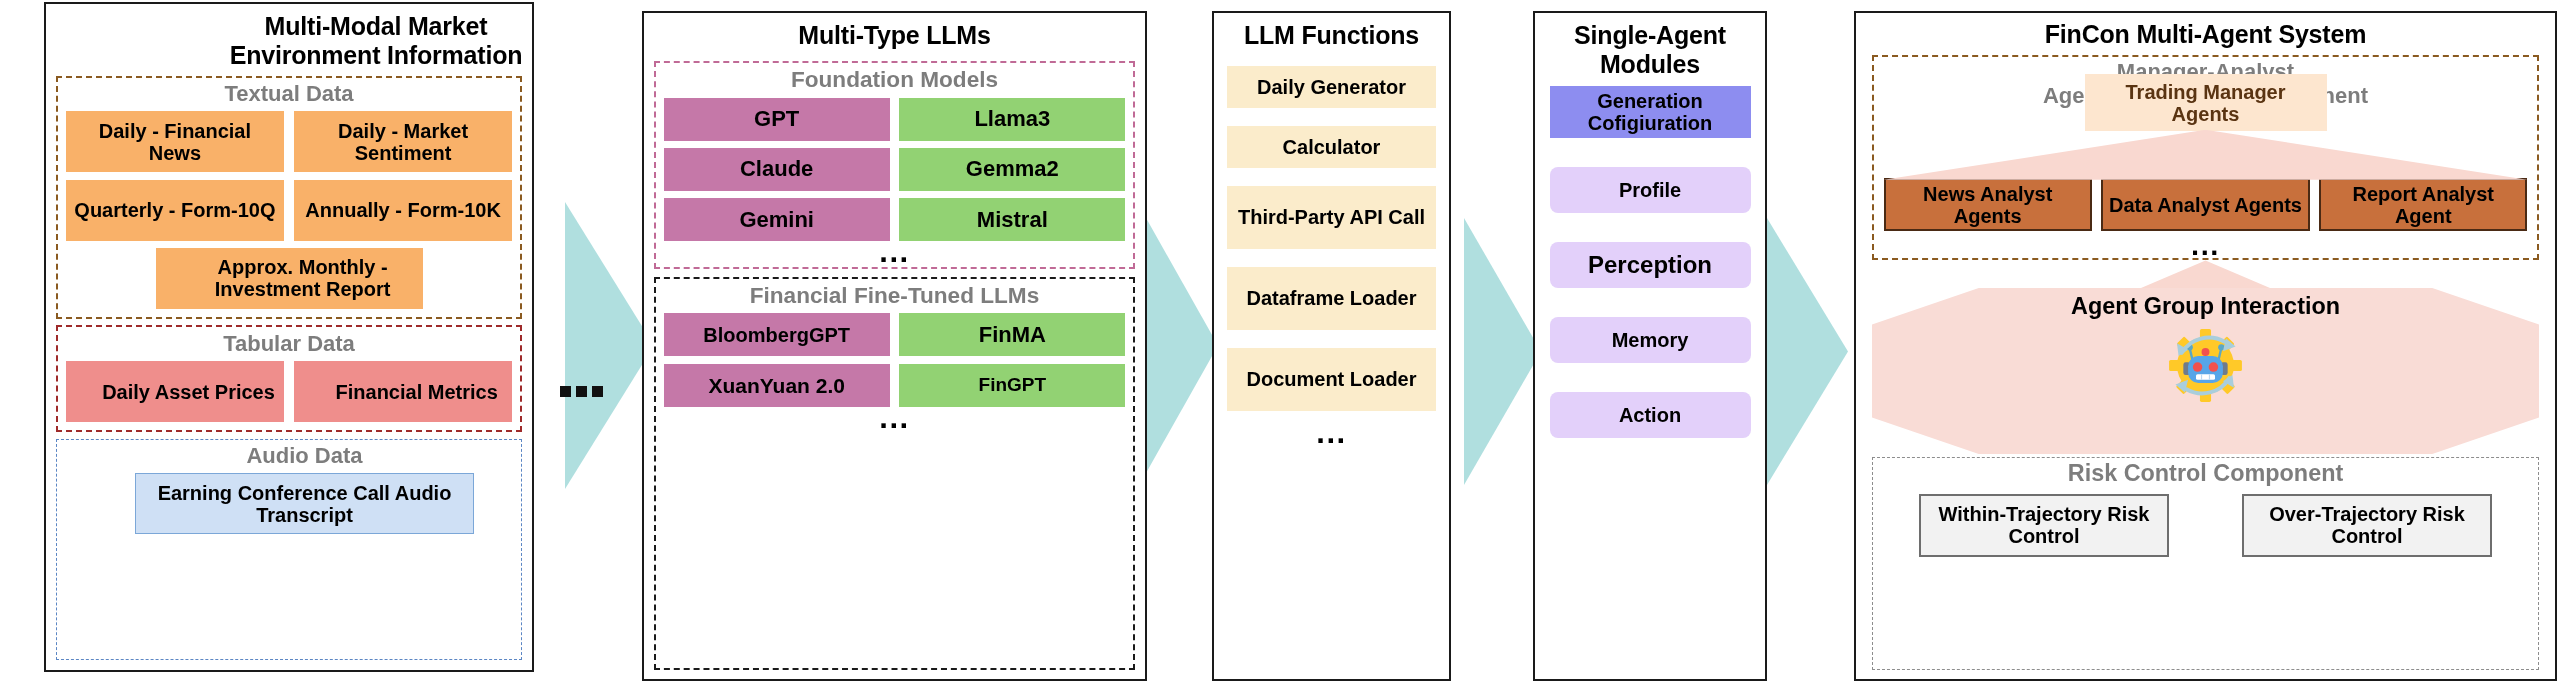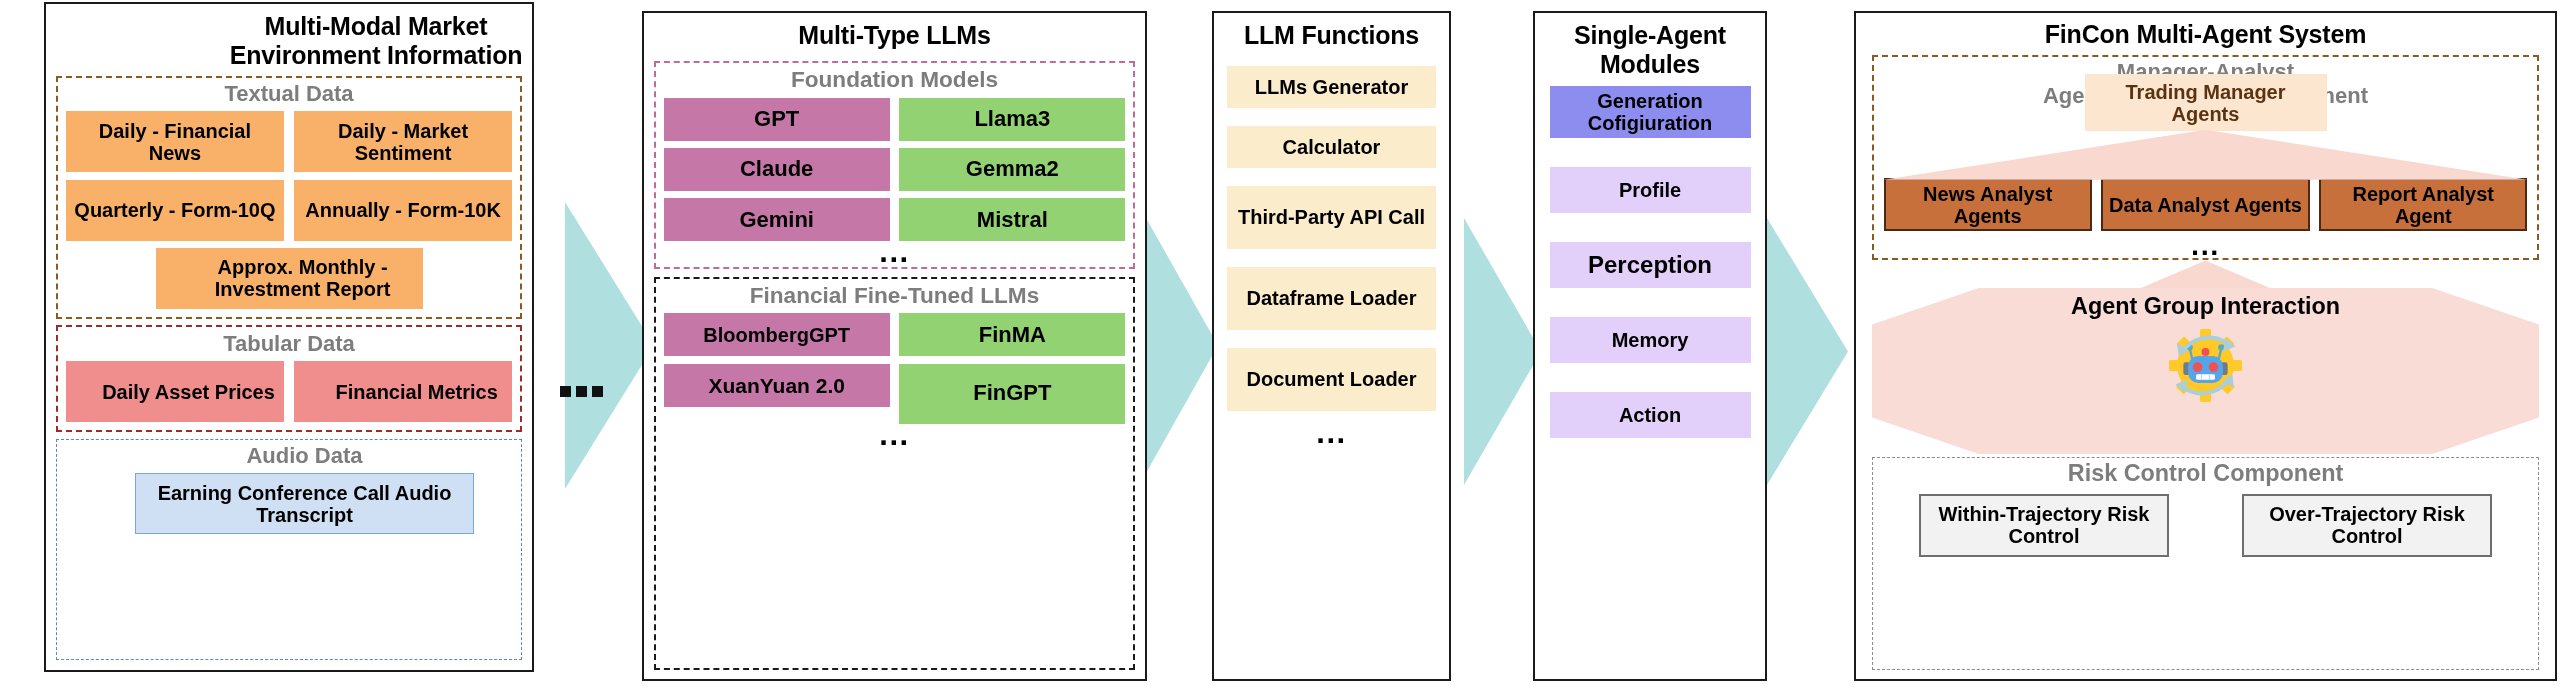--- a/index.html
+++ b/index.html
@@ -71,21 +71,21 @@
     line-height: 1.1;
     padding: 3.2px 4.8px;
   }
   .chip.orange  { background: #f9b169; }
   .chip.red     { background: #ef8e8c; padding-left: 32px; }
   .chip.lblue   { background: #cfe0f5; border: 1.6px solid #7ba7d8; }
   .chip.purple  { background: #c578a8; }
   .chip.green   { background: #90d островcf; }
   .chip.green   { background: #92d273; }
   .chip.cream   { background: #fbeccb; }
-  .chip.lav     { background: #e3d0fa; }
+  .chip.lav     { background: #e3d0fa; border-radius: 8px; }
   .chip.blueviolet { background: #8d8df0; }
   .chip.peach   { background: #fde6cf; color: #5a3412; }
   .chip.sienna  { background: #c8703c; border: 2.4px solid #4a2a14; }
   .chip.graybox { background: #f2f2f2; border: 2.4px solid #6e6e6e; }
 
   .row2 { display: flex; width: 100%; gap: 9.7px; margin-bottom: 7.3px; }
   .row2 > .chip { flex: 1 1 0; }
   .row1 { display: flex; width: 100%; justify-content: center; margin-bottom: 3.2px; }
 
   .ellipsis {
@@ -224,30 +224,30 @@
     </div>
 
     <div class="group black" style="flex:1 1 auto;">
       <div class="group-title" style="font-size:22.6px;">Financial Fine-Tuned LLMs</div>
       <div class="row2">
         <div class="chip purple" style="font-size:20px; height:43px;">BloombergGPT</div>
         <div class="chip green" style="font-size:22px; height:43px;">FinMA</div>
       </div>
       <div class="row2" style="margin-bottom:3.2px;">
         <div class="chip purple" style="font-size:21px; height:43px;">XuanYuan 2.0</div>
-        <div class="chip green" style="font-size:22px; height:60px;">FinGPT</div>
+        <div class="chip green" style="font-size:19px; height:43px;">FinGPT</div>
       </div>
       <div class="ellipsis" style="font-size:31px; height:14.5px;">...</div>
     </div>
   </div>
 
   <div class="panel" style="left:1212px; top:11.3px; width:239px; height:670px; padding:8px 13px 9.7px 13px;">
     <div class="panel-title" style="font-size:25px; margin-bottom:16px;">LLM Functions</div>
 
-    <div class="chip cream" style="font-size:20px; height:42px; width:100%; margin-bottom:18px;">LLMs Generator</div>
+    <div class="chip cream" style="font-size:20px; height:42px; width:100%; margin-bottom:18px;">Daily Generator</div>
     <div class="chip cream" style="font-size:20px; height:42px; width:100%; margin-bottom:18px;">Calculator</div>
     <div class="chip cream" style="font-size:20px; height:63px; width:100%; margin-bottom:18px;">Third-Party API Call</div>
     <div class="chip cream" style="font-size:20px; height:63px; width:100%; margin-bottom:18px;">Dataframe Loader</div>
     <div class="chip cream" style="font-size:20px; height:63px; width:100%; margin-bottom:14.5px;">Document Loader</div>
     <div class="ellipsis" style="font-size:31px; width:100%;">...</div>
   </div>
 
   <div class="panel" style="left:1533px; top:11.3px; width:234px; height:670px; padding:8px 14.5px 9.7px 14.5px;">
     <div class="panel-title" style="font-size:25px; margin-bottom:8px;">
       <div>Single-Agent</div>

